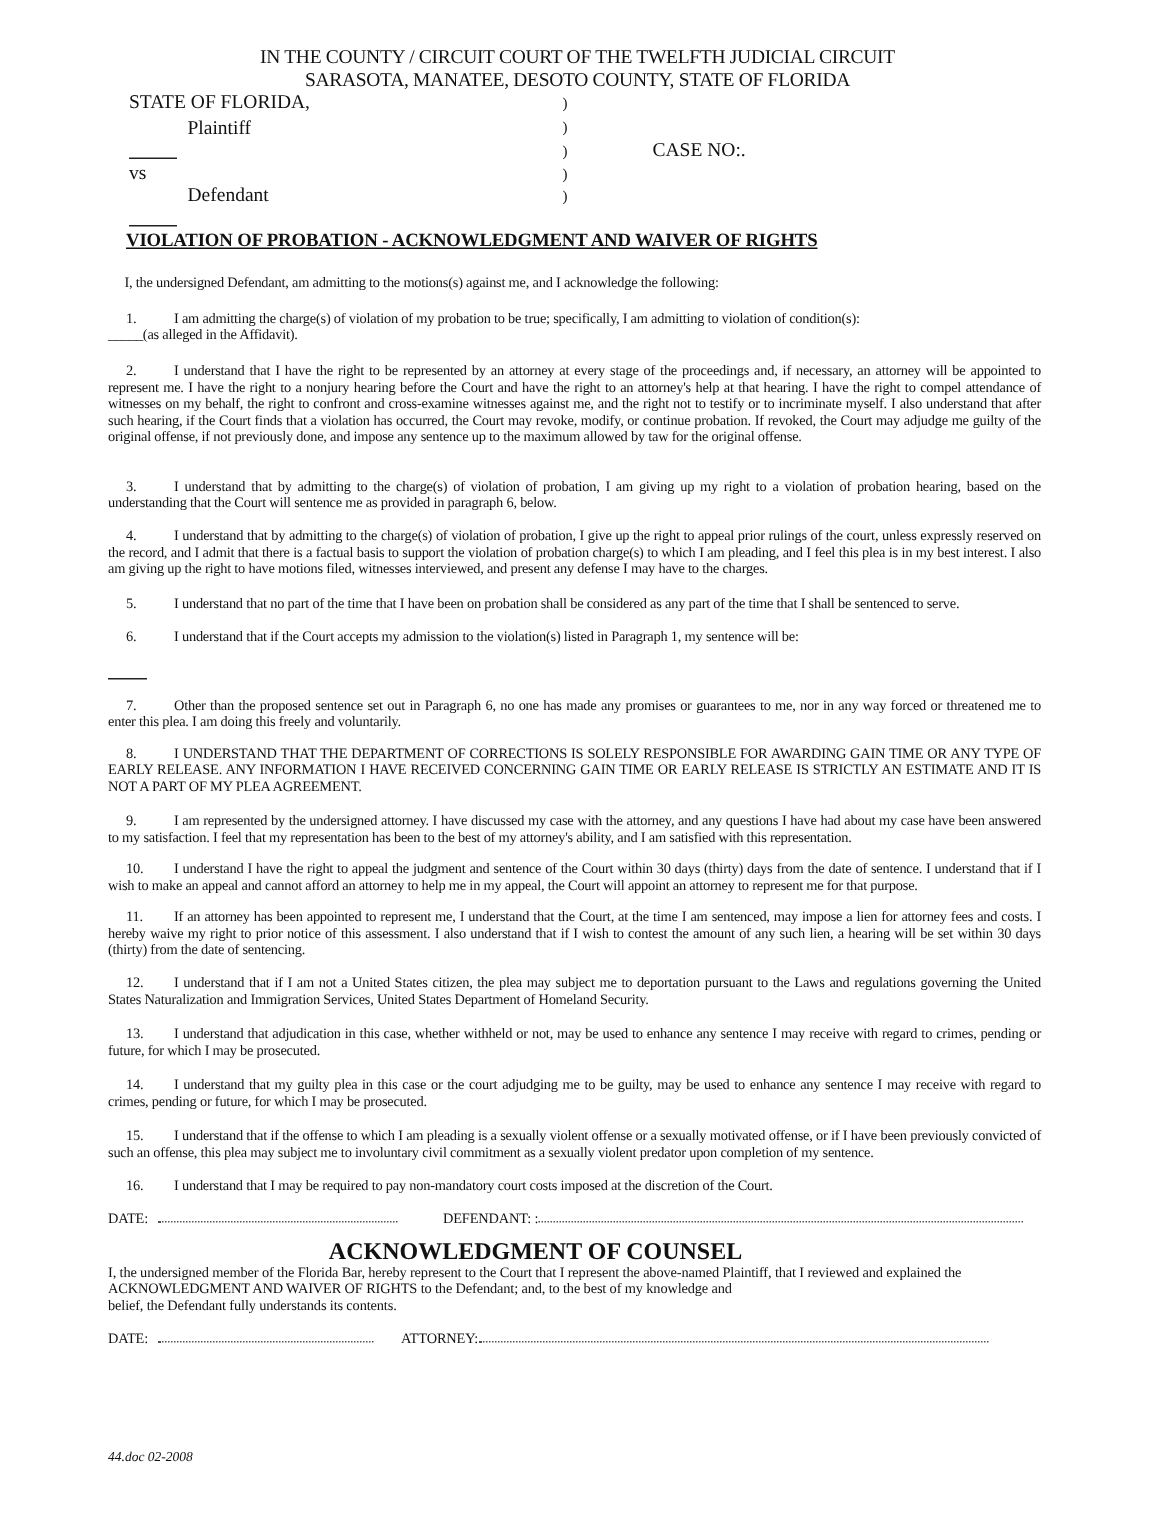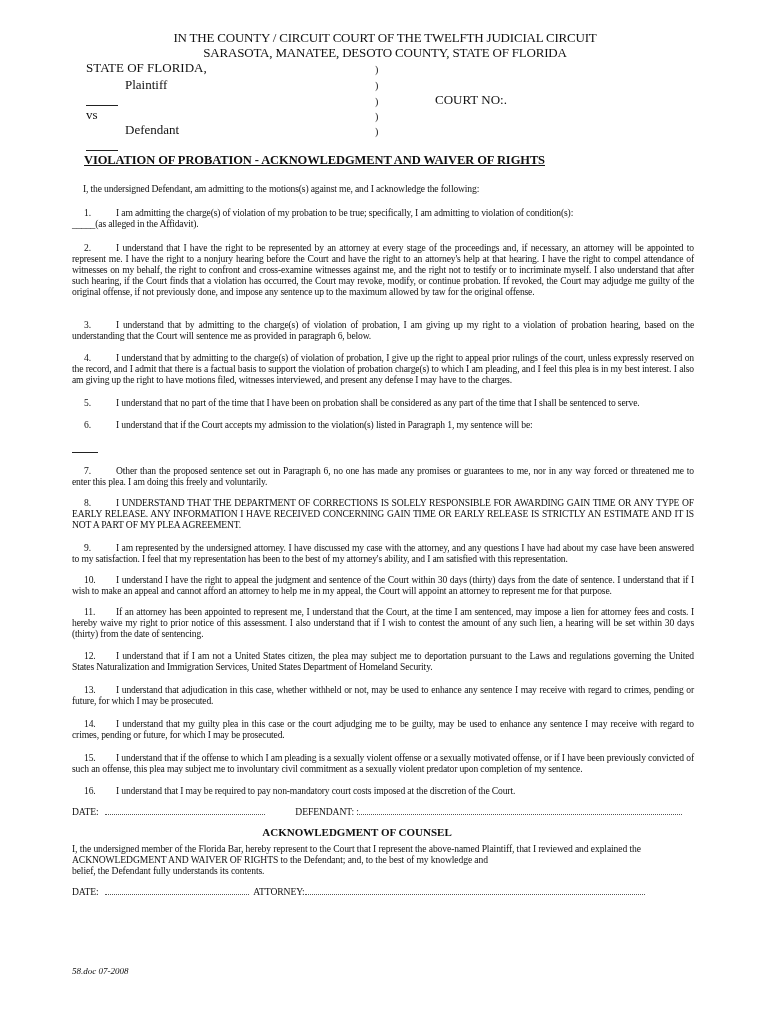--- a/index.html
+++ b/index.html
@@ -12,21 +12,21 @@
   .blank { position: absolute; left: 86px; width: 32px; border-bottom: 1px solid #222; height: 0; }
   .title { position: absolute; left: 0; width: 629px; text-align: center; top: 153px;
            font-size: 12.5px; font-weight: bold; text-decoration: underline; letter-spacing: -0.1px; }
   .para { position: absolute; left: 72px; width: 622px; font-size: 9.6px; line-height: 11px;
           text-align: justify; letter-spacing: -0.15px; }
   .para .num { display: inline-block; width: 34px; padding-left: 12px; box-sizing: border-box; }
   .intro { position: absolute; left: 83px; font-size: 9.6px; top: 183px; letter-spacing: -0.15px; }
   .sig { position: absolute; font-size: 9.6px; left: 72px; white-space: nowrap; letter-spacing: -0.1px; }
   .line { display: inline-block; border-bottom: 1px dotted #555; height: 8px; vertical-align: baseline; }
   .ack-title { position: absolute; left: 0; width: 714px; text-align: center; top: 826px;
-               font-size: 11px; font-weight: bold; }
+               font-size: 16px; font-weight: bold; }
   .footer { position: absolute; left: 72px; top: 966px; font-size: 9px; font-style: italic; }
 </style>
 </head>
 <body>
 
 <div class="page">
 
   <div class="hdr" style="top:45px">SARASOTA, MANATEE, DESOTO COUNTY, STATE OF FLORIDA</div>
   <div class="hdr" style="top:30px">IN THE COUNTY / CIRCUIT COURT OF THE TWELFTH JUDICIAL CIRCUIT</div>
 
@@ -35,21 +35,21 @@
   <div class="blank" style="top:105px"></div>
   <div class="cap" style="left:86px; top:107px; font-size:13px">vs</div>
   <div class="cap" style="left:125px; top:122px">Defendant</div>
   <div class="blank" style="top:150px"></div>
 
   <div class="paren" style="top:64px">)</div>
   <div class="paren" style="top:80px">)</div>
   <div class="paren" style="top:96px">)</div>
   <div class="paren" style="top:111px">)</div>
   <div class="paren" style="top:126px">)</div>
-  <div class="cap" style="left:435px; top:92px">COURT NO:.</div>
+  <div class="cap" style="left:435px; top:92px">CASE NO:.</div>
 
   <div class="title">VIOLATION OF PROBATION - ACKNOWLEDGMENT AND WAIVER OF RIGHTS</div>
 
   <div class="intro">I, the undersigned Defendant, am admitting to the motions(s) against me, and I acknowledge the following:</div>
 
   <div class="para" style="top:207px">
     <span class="num">1.</span><span style="padding-left:10px">I am admitting the charge(s) of violation of my probation to be true; specifically, I am admitting to violation of condition(s):</span><br>
     <span>_____(as alleged in the Affidavit).</span>
   </div>
 
@@ -122,17 +122,17 @@
 
   <div class="ack-title">ACKNOWLEDGMENT OF COUNSEL</div>
 
   <div class="sig" style="top:843px">I, the undersigned member of the Florida Bar, hereby represent to the Court that I represent the above-named Plaintiff, that I reviewed and explained the</div>
   <div class="sig" style="top:854px">ACKNOWLEDGMENT AND WAIVER OF RIGHTS to the Defendant; and, to the best of my knowledge and</div>
   <div class="sig" style="top:865px">belief, the Defendant fully understands its contents.</div>
 
   <div class="sig" style="top:886px">
     <span>DATE:</span>
     <span class="line" style="width:144px; margin-left:4px"></span>
-    <span style="margin-left:2px">ATTORNEY:</span><span class="line" style="width:340px"></span>
+    <span style="margin-left:16px">ATTORNEY:</span><span class="line" style="width:340px"></span>
   </div>
 
-  <div class="footer">58.doc 07-2008</div>
+  <div class="footer">44.doc 02-2008</div>
 </div>
 
 </body></html>

